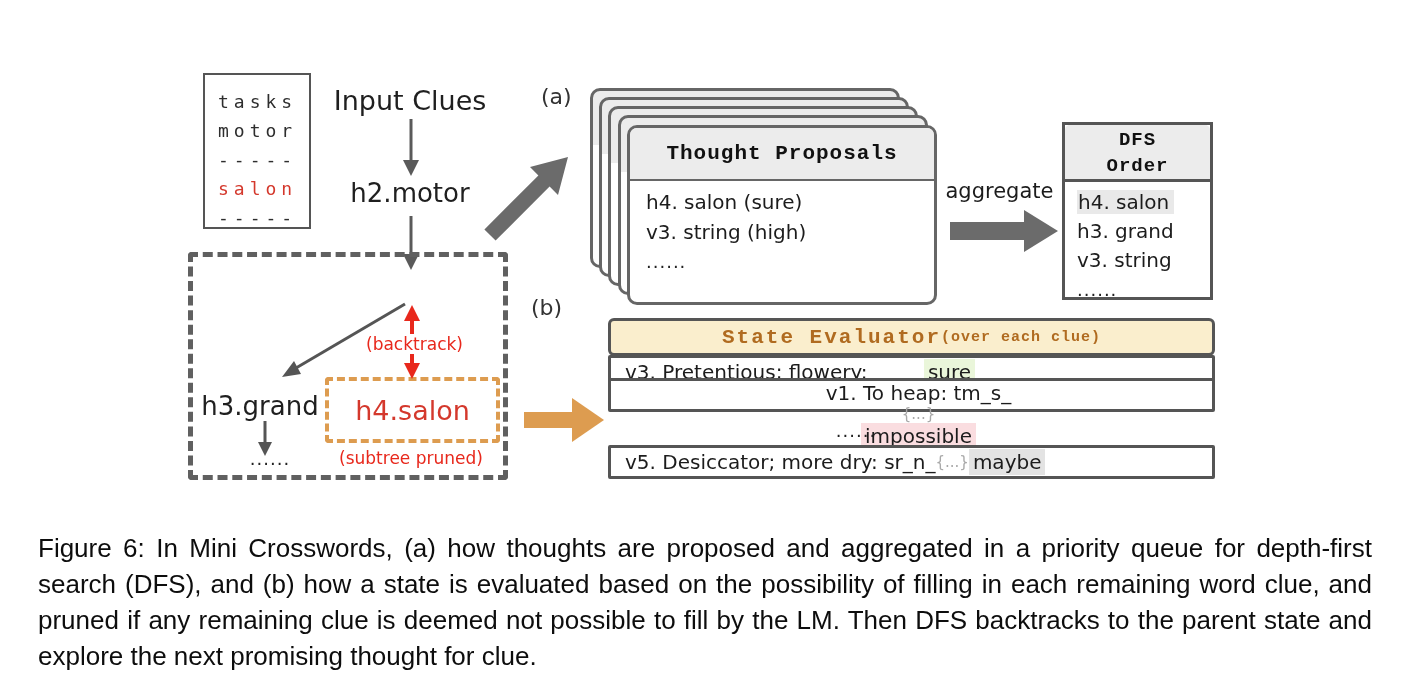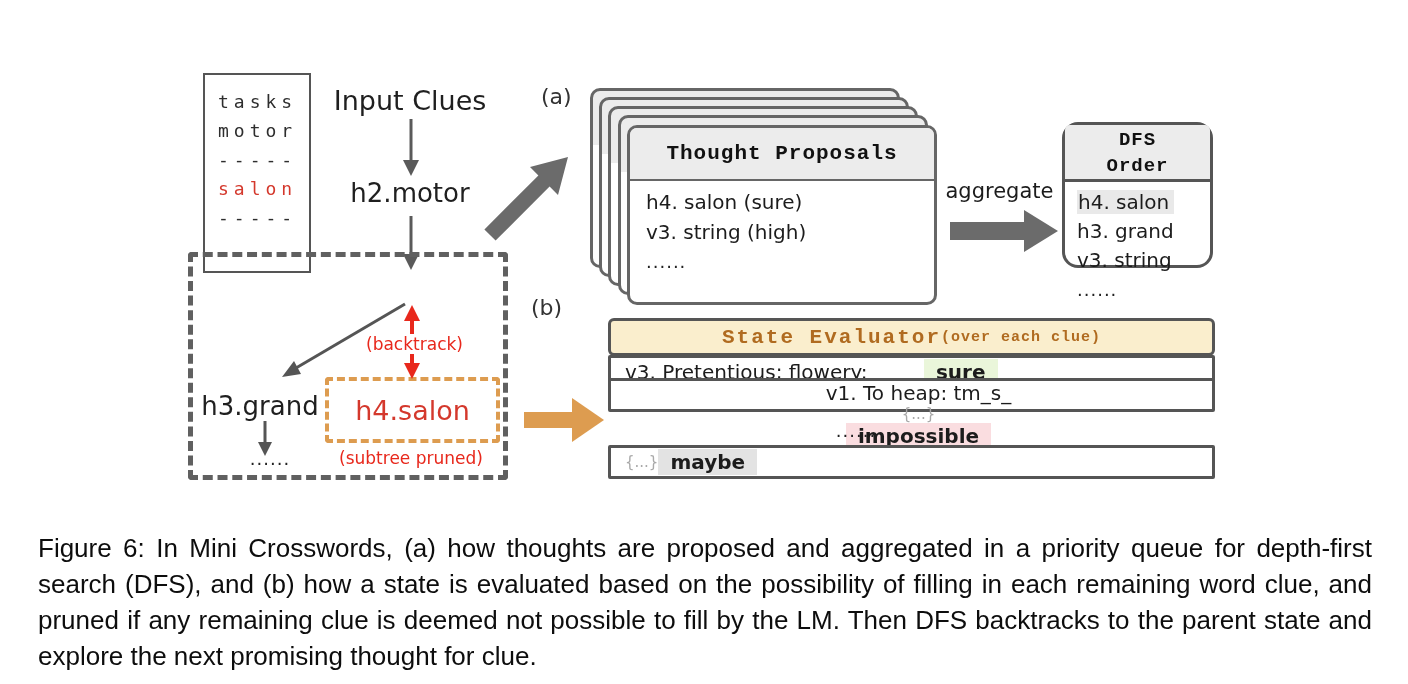--- a/index.html
+++ b/index.html
@@ -5,21 +5,21 @@
   * { margin:0; padding:0; box-sizing:border-box; }
   html,body { background:#ffffff; }
   #page {
     position:relative; width:1408px; height:684px; background:#ffffff;
     font-family:"DejaVu Sans", sans-serif; overflow:hidden;
   }
   .abs { position:absolute; }
 
   
   .board {
-    left:203px; top:73px; width:108px; height:200px;
+    left:203px; top:73px; width:108px; height:156px;
     border:2px solid #555; background:#fff;
     padding:12px 0 0 13px;
     font-family:"DejaVu Sans Mono", monospace;
     font-size:18px; line-height:29px; letter-spacing:5px; color:#2e2e2e;
   }
   .board .red-row { color:#d4382c; }
 
   
   .node { font-size:26px; color:#1f1f1f; text-align:center; }
   .label-ab { font-size:22px; color:#333; }
@@ -52,22 +52,22 @@
     height:53px; background:#ececec; border-bottom:2px solid #666;
     border-radius:7px 7px 0 0;
     display:flex; align-items:center; justify-content:center;
     font-family:"Liberation Mono", monospace; font-weight:bold;
     font-size:21px; letter-spacing:1px; color:#111;
   }
   .front-card .card-body { padding:6px 0 0 16px; font-size:20px; line-height:30px; color:#1c1c1c; }
 
   
   .dfs-box {
-    left:1062px; top:122px; width:151px; height:146px;
-    border:3px solid #555; border-radius:16px; background:#fff;
+    left:1062px; top:122px; width:151px; height:178px;
+    border:3px solid #555; border-radius:0; background:#fff;
   }
   .dfs-header {
     height:57px; background:#ececec; border-bottom:3px solid #555;
     border-radius:5px 5px 0 0; text-align:center; padding-top:2px;
     font-family:"Liberation Mono", monospace; font-weight:bold;
     font-size:19px; line-height:26px; letter-spacing:1px; color:#111;
   }
   .dfs-body { padding:6px 0 0 12px; font-size:20px; line-height:29px; color:#1c1c1c; }
   .dfs-body .hl { background:#e9e9e9; padding:0 5px 0 1px; }
 
@@ -80,21 +80,21 @@
   }
   .ev-header .ev-title { font-size:21px; letter-spacing:2px; }
   .ev-header .ev-sub { font-size:15px; letter-spacing:1px; }
   .ev-row {
     left:608px; width:607px; height:34px;
     background:#fff; border:3px solid #555; border-radius:2px;
     display:flex; align-items:center; 
     padding-left:14px; font-size:20px; color:#1c1c1c;
   }
   .ev-row .braces { color:#a9a9a9; font-size:15px; }
-  .ev-row .verdict { padding:1px 12px;font-weight:bold; }
+  .ev-row .verdict { padding:1px 4px; }
   .v-green { background:#eaf6da; }
   .v-pink  { background:#fadde0; }
   .v-gray  { background:#e3e3e3; }
 
   
   .caption {
     left:38px; top:530px; width:1334px;
     font-family:Liberation Sans, sans-serif;
     font-size:26px; line-height:36px; color:#0d0d0d; text-align:justify;
   }
@@ -211,19 +211,20 @@
 
   <div class="abs ev-row" style="top:378px;flex-direction:column;">
     <span>v1. To heap: tm_s_</span>
     <span class="braces">{...}</span>
     <span class="verdict v-pink">impossible</span>
   </div>
 
   <div class="abs dots" style="left:820px; top:420px; width:72px; text-align:center;">......</div>
 
   <div class="abs ev-row" style="top:445px;">
+    <span>v5. Desiccator; more dry: sr_n_</span>
     <span class="braces">{...}</span>
     <span class="verdict v-gray">maybe</span>
   </div>
 
   <div class="abs caption">Figure 6: In Mini Crosswords, (a) how thoughts are proposed and aggregated in a priority queue for depth-first search (DFS), and (b) how a state is evaluated based on the possibility of filling in each remaining word clue, and pruned if any remaining clue is deemed not possible to fill by the LM. Then DFS backtracks to the parent state and explore the next promising thought for clue.</div>
 
 </div>
 
 </body></html>

